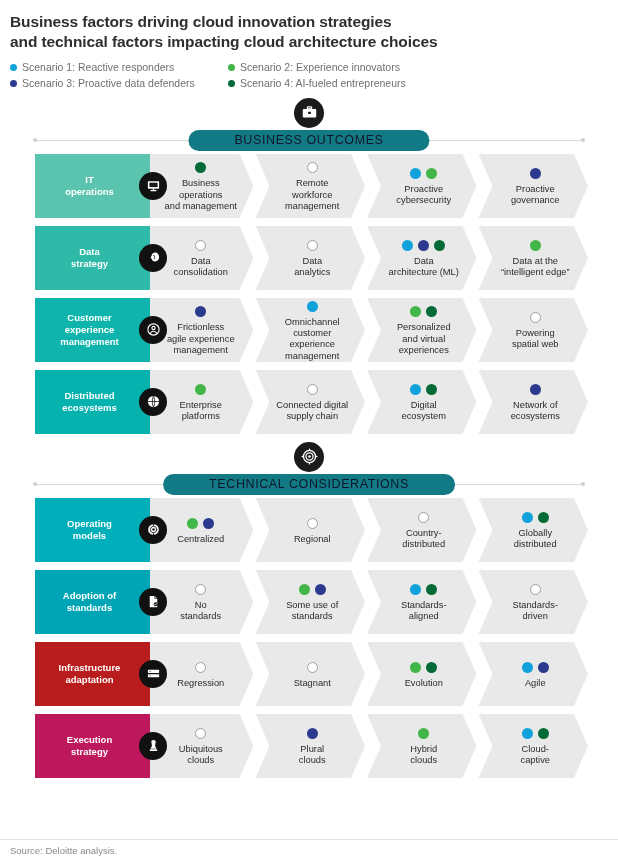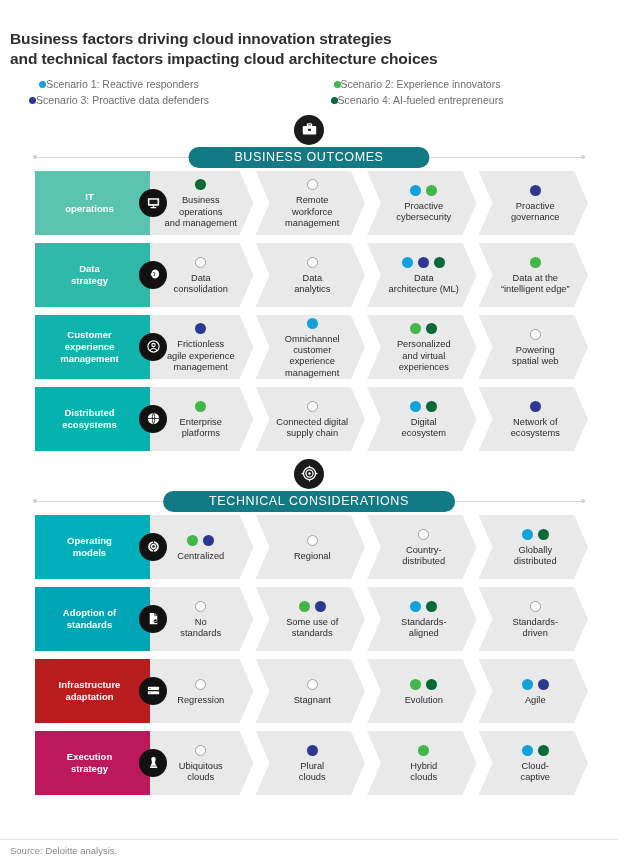--- a/index.html
+++ b/index.html
@@ -6,34 +6,34 @@
   body{
     width:618px;height:862px;
     background:#ffffff;
     font-family:"Liberation Sans", sans-serif;
     color:#2b2b2b;
     overflow:hidden;
     position:relative;
   }
 
   
-  .header{padding:29px 12px 0 10px;}
+  .header{padding:12px 12px 0 10px;}
   .title{
     font-size:15.5px;font-weight:bold;line-height:1.28;
     color:#2f2f2f;letter-spacing:-0.1px;
   }
   .title div{white-space:nowrap;}
 
   .legend{
     margin-top:9px;
     display:grid;
     grid-template-columns:218px auto;
     row-gap:3px;
   }
-  .legend-item{display:flex;align-items:center;justify-content:center;}
+  .legend-item{display:flex;align-items:center;gap:5px;}
   .legend-dot{
     width:7px;height:7px;border-radius:50%;flex:none;
   }
   .legend-label{font-size:10.5px;color:#6f6f6f;line-height:1.25;}
 
   
   .section-banner{position:relative;height:56px;margin-top:8px;}
   .banner-icon{
     position:absolute;left:50%;top:0;transform:translateX(-50%);
     width:30px;height:30px;border-radius:50%;
@@ -48,21 +48,21 @@
   .banner-rule:before,.banner-rule:after{
     content:"";position:absolute;top:-1.5px;width:4px;height:4px;
     border-radius:50%;background:#d0d0d0;
   }
   .banner-rule:before{left:-2px;}
   .banner-rule:after{right:-2px;}
   .banner-pill{
     position:absolute;left:50%;top:32px;transform:translateX(-50%);
     height:21px;padding:0 46px;border-radius:11px;
     background:#127a85;
-    color:#ffffff;font-size:12.5px;letter-spacing:0.6px;
+    color:#0f172a;font-size:12.5px;letter-spacing:0.6px;
     display:flex;align-items:center;justify-content:center;
     z-index:2;white-space:nowrap;
   }
 
   
   .rows{padding:0 30px 0 35px;}
   .row{
     display:flex;align-items:stretch;
     height:64px;margin-bottom:8px;position:relative;
   }

